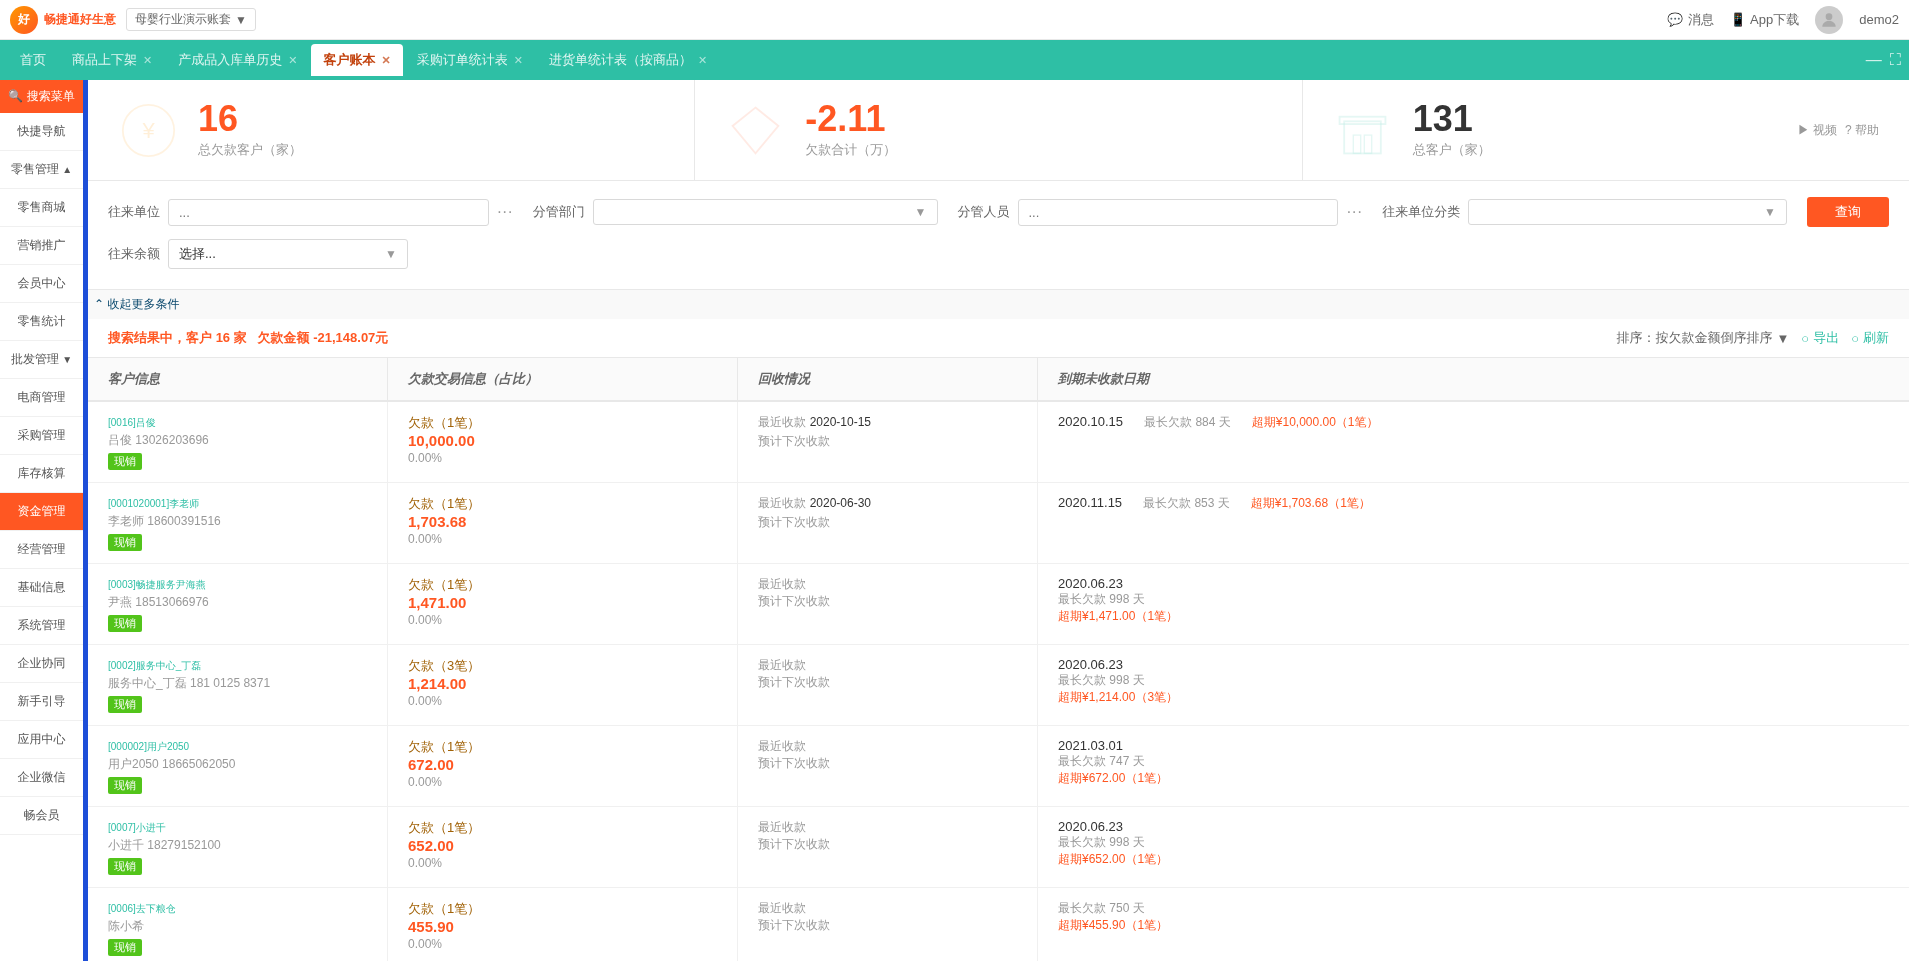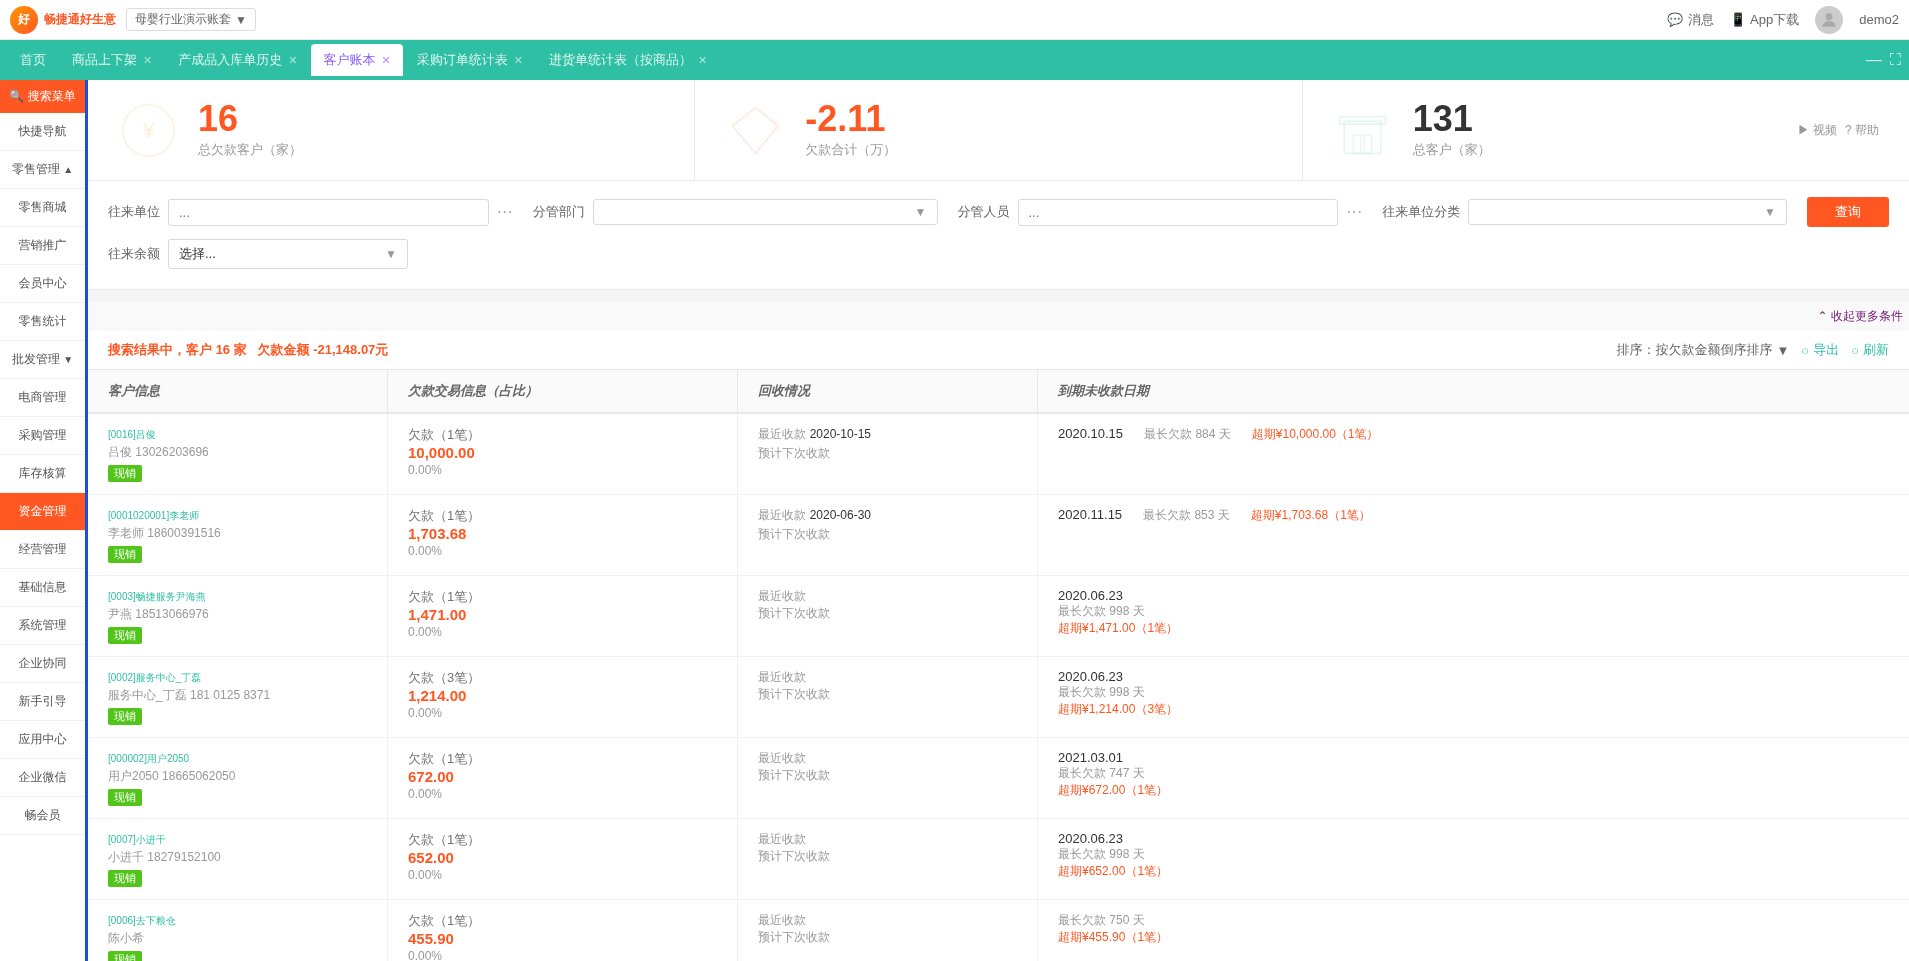--- a/index.html
+++ b/index.html
@@ -14,30 +14,30 @@
     .store-selector { display: flex; align-items: center; gap: 4px; font-size: 12px; color: #666; border: 1px solid #ddd; padding: 2px 8px; border-radius: 3px; cursor: pointer; }
     .top-bar-right { margin-left: auto; display: flex; align-items: center; gap: 16px; font-size: 13px; color: #666; }
     .top-bar-right .msg { display: flex; align-items: center; gap: 4px; cursor: pointer; }
     .top-bar-right .app-dl { display: flex; align-items: center; gap: 4px; cursor: pointer; }
     .user-avatar { width: 28px; height: 28px; border-radius: 50%; background: #ccc; display: flex; align-items: center; justify-content: center; font-size: 11px; overflow: hidden; }
     .user-name { font-size: 13px; cursor: pointer; }
 
     
     .tab-bar { display: flex; align-items: center; background: #2ebfa5; height: 40px; padding: 0 8px; gap: 2px; }
     .tab-item { display: flex; align-items: center; gap: 4px; padding: 0 12px; height: 32px; border-radius: 4px 4px 0 0; font-size: 13px; cursor: pointer; color: rgba(255,255,255,0.85); white-space: nowrap; }
-    .tab-item.active { background: #fff; color: #8b5cf6; border-radius: 4px 4px 0 0; }
+    .tab-item.active { background: #fff; color: #c2410c; border-radius: 4px 4px 0 0; font-weight: bold; }
     .tab-close { font-size: 11px; opacity: 0.7; margin-left: 2px; }
     .tab-bar-right { margin-left: auto; display: flex; gap: 8px; }
     .tab-bar-btn { color: white; font-size: 16px; cursor: pointer; opacity: 0.8; }
 
     
     .main-layout { display: flex; flex: 1; overflow: hidden; }
 
     
-    .sidebar { width: 88px; background: #fff; border-right: 3px solid #1d4ed8; display: flex; flex-direction: column; overflow-y: auto; }
+    .sidebar { width: 88px; background: #fff; border-right: 5px solid #1d4ed8; display: flex; flex-direction: column; overflow-y: auto; }
     .sidebar-search { padding: 8px 6px; background: #ff5722; color: white; font-size: 12px; text-align: center; cursor: pointer; }
     .sidebar-nav-item { padding: 10px 6px; text-align: center; font-size: 12px; color: #555; cursor: pointer; border-bottom: 1px solid #f0f0f0; }
     .sidebar-nav-item.active { background: #ff5722; color: white; }
     .sidebar-nav-item .nav-arrow { font-size: 10px; }
 
     
     .content { flex: 1; overflow-y: auto; background: #f5f5f5; }
 
     
     .stats-bar { display: flex; background: #fff; border-bottom: 1px solid #e8e8e8; }
@@ -55,42 +55,42 @@
     
     .filter-area { background: #fff; padding: 16px 20px 8px 20px; margin: 0; border-bottom: 1px solid #e8e8e8; }
     .filter-row { display: flex; align-items: center; gap: 20px; margin-bottom: 12px; flex-wrap: wrap; }
     .filter-field { display: flex; align-items: center; gap: 8px; flex: 1; min-width: 200px; }
     .filter-label { font-size: 13px; color: #666; white-space: nowrap; }
     .filter-input { flex: 1; border: 1px solid #d9d9d9; border-radius: 3px; padding: 5px 10px; font-size: 13px; outline: none; }
     .filter-dots { color: #999; font-size: 16px; }
     .filter-dropdown { display: flex; align-items: center; gap: 4px; flex: 1; border: 1px solid #d9d9d9; border-radius: 3px; padding: 5px 10px; background: #fff; cursor: pointer; }
     .filter-dropdown-arrow { color: #999; font-size: 12px; margin-left: auto; }
     .btn-search { background: #ff5722; color: white; border: none; border-radius: 3px; padding: 6px 28px; font-size: 13px; cursor: pointer; }
-    .collapse-bar { text-align: right; padding: 6px; color: #701a75; font-size: 12px; cursor: pointer; background: #f9f9f9; margin-top: 12px; }
+    .collapse-bar { text-align: left; padding: 6px; color: #0c4a6e; font-size: 12px; cursor: pointer; background: #f9f9f9; }
 
     
     .table-toolbar { display: flex; align-items: center; padding: 10px 20px; background: #fff; border-bottom: 1px solid #e8e8e8; gap: 20px; }
     .result-info { font-size: 13px; color: #666; }
     .result-info span { color: #ff5722; font-weight: bold; }
     .toolbar-right { margin-left: auto; display: flex; align-items: center; gap: 12px; font-size: 13px; color: #666; }
     .sort-selector { display: flex; align-items: center; gap: 4px; cursor: pointer; }
     .toolbar-btn { display: flex; align-items: center; gap: 4px; cursor: pointer; color: #2ebfa5; }
 
     
     .data-table { width: 100%; background: #fff; }
     .table-header { display: grid; grid-template-columns: 300px 350px 300px 1fr; background: #fafafa; border-bottom: 2px solid #e8e8e8; }
     .th { padding: 12px 20px; font-size: 13px; font-weight: bold; color: #666; border-right: 1px solid #e8e8e8; font-style: italic; }
     .th:last-child { border-right: none; }
     .table-row-item { display: grid; grid-template-columns: 300px 350px 300px 1fr; border-bottom: 1px solid #f0f0f0; background: #fff; }
     .td { padding: 12px 20px; font-size: 13px; border-right: 1px solid #f0f0f0; }
     .td:last-child { border-right: none; }
     .customer-name { color: #2ebfa5; font-size: 10px; cursor: pointer; text-decoration: none; }
     .customer-phone { color: #999; font-size: 12px; margin-top: 2px; }
     .tag-green { display: inline-block; background: #52c41a; color: white; font-size: 11px; padding: 1px 6px; border-radius: 2px; margin-top: 4px; }
-    .debt-count { color: #737373; font-size: 13px; }
+    .debt-count { color: #a16207; font-size: 13px; }
     .debt-amount { color: #ff5722; font-size: 15px; font-weight: bold; }
     .debt-percent { color: #999; font-size: 12px; margin-top: 2px; }
     .payback-info { display: flex; flex-direction: column; gap: 2px; }
     .payback-label { color: #999; font-size: 12px; }
     .payback-date { color: #333; font-size: 12px; }
     .overdue-info { display: flex; flex-direction: row; gap: 21px; }
     .overdue-date { color: #333; font-size: 13px; }
     .overdue-days { color: #999; font-size: 12px; }
     .overdue-amount { color: #ff5722; font-size: 12px; cursor: pointer; }
 

